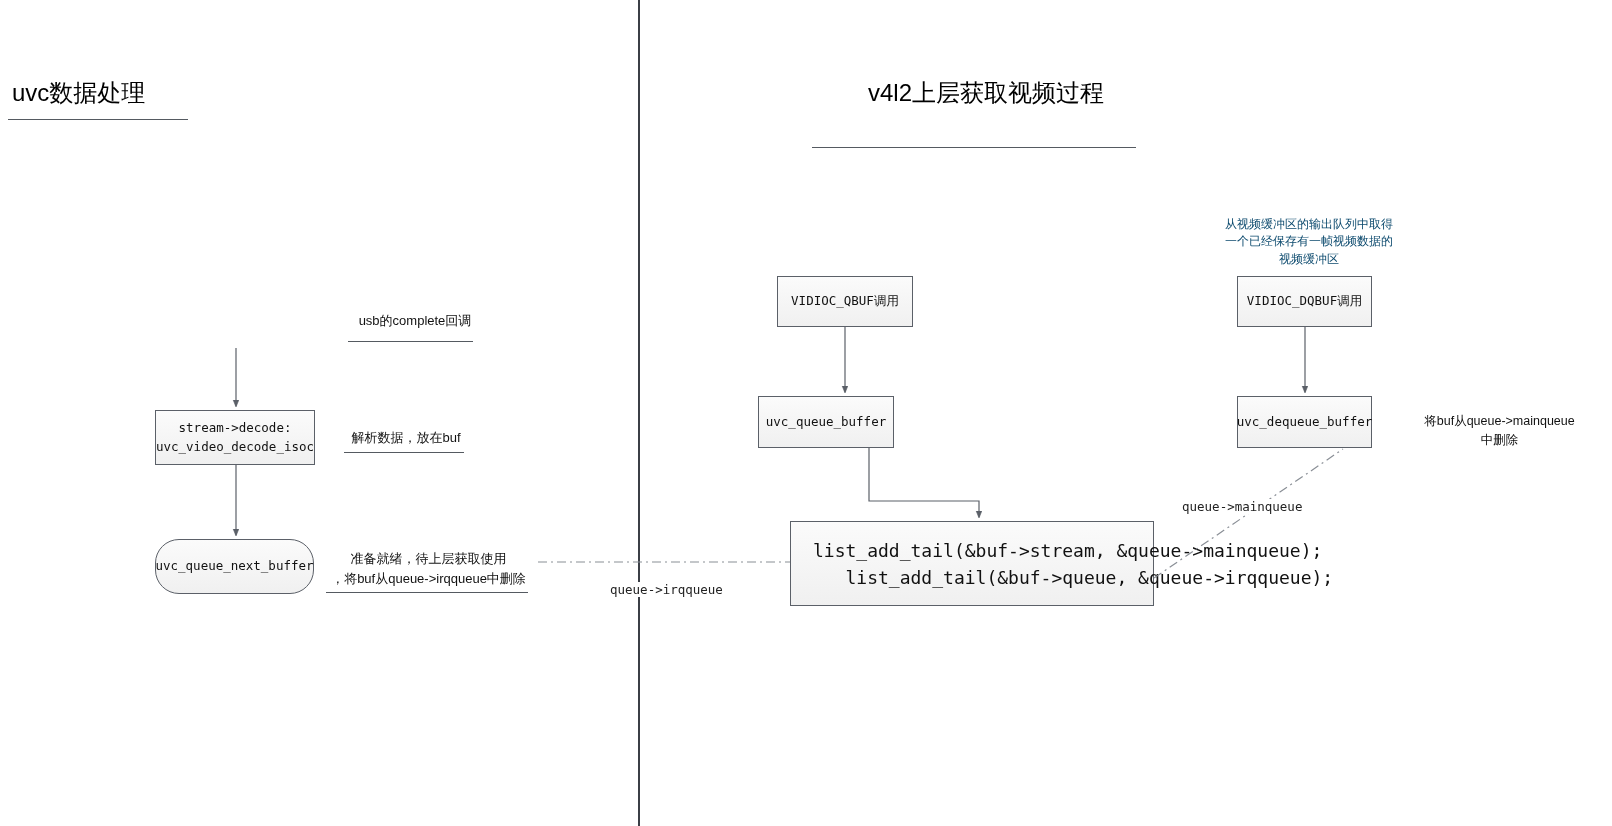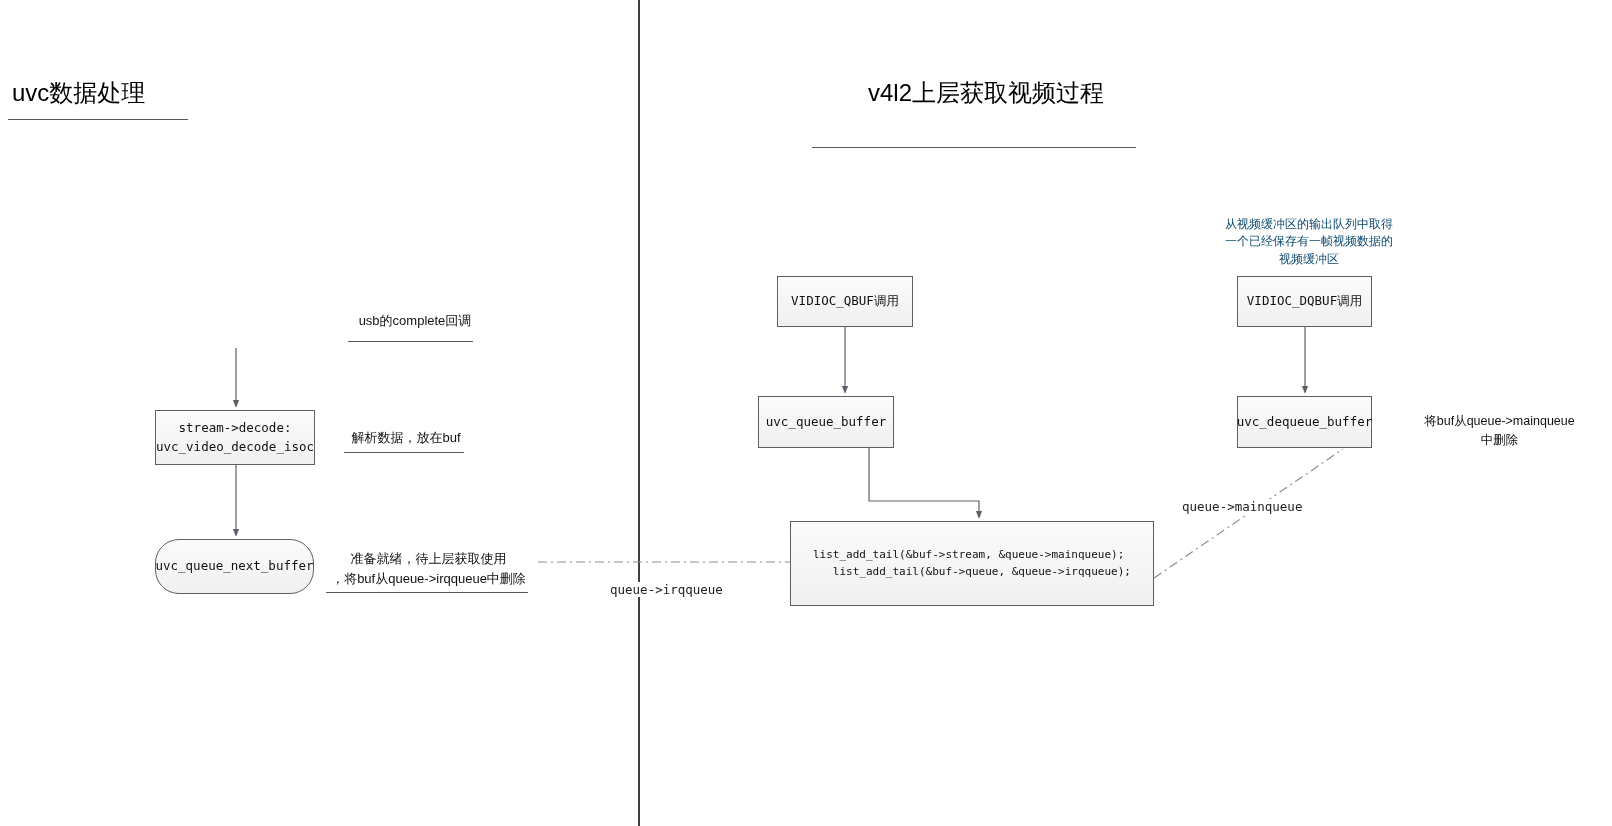--- a/index.html
+++ b/index.html
@@ -44,21 +44,21 @@
     align-items: center;
     justify-content: center;
     text-align: center;
     font-family: "DejaVu Sans Mono", "Liberation Mono", monospace;
     font-size: 12.5px;
     line-height: 1.5;
     color: #111;
     white-space: pre;
   }
   .node.big {
-    font-size: 11px;
+    font-size: 18px;
     justify-content: flex-start;
     padding-left: 22px;
   }
   .caption {
     position: absolute;
     font-family: Liberation Serif, serif;
     font-size: 12px;
     line-height: 1.45;
     text-align: center;
     color: #0c4a6e;

